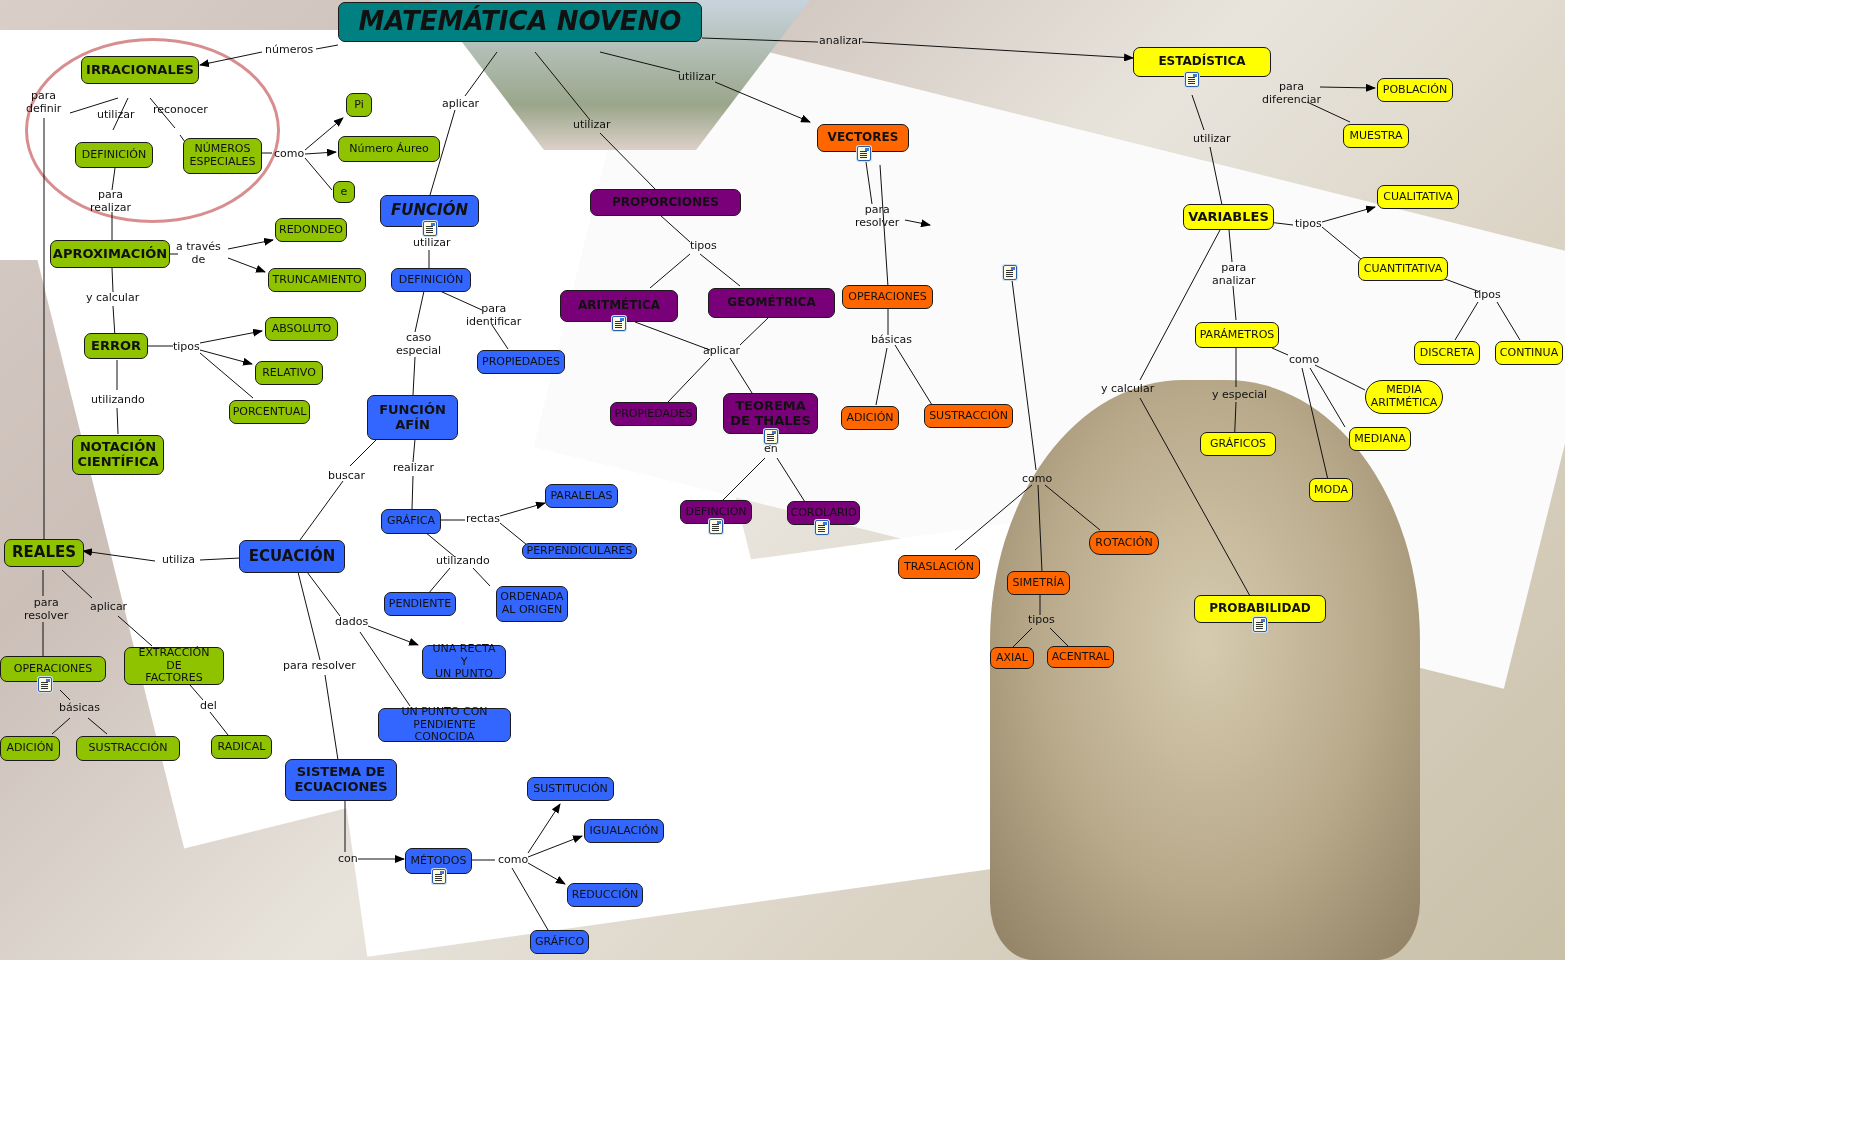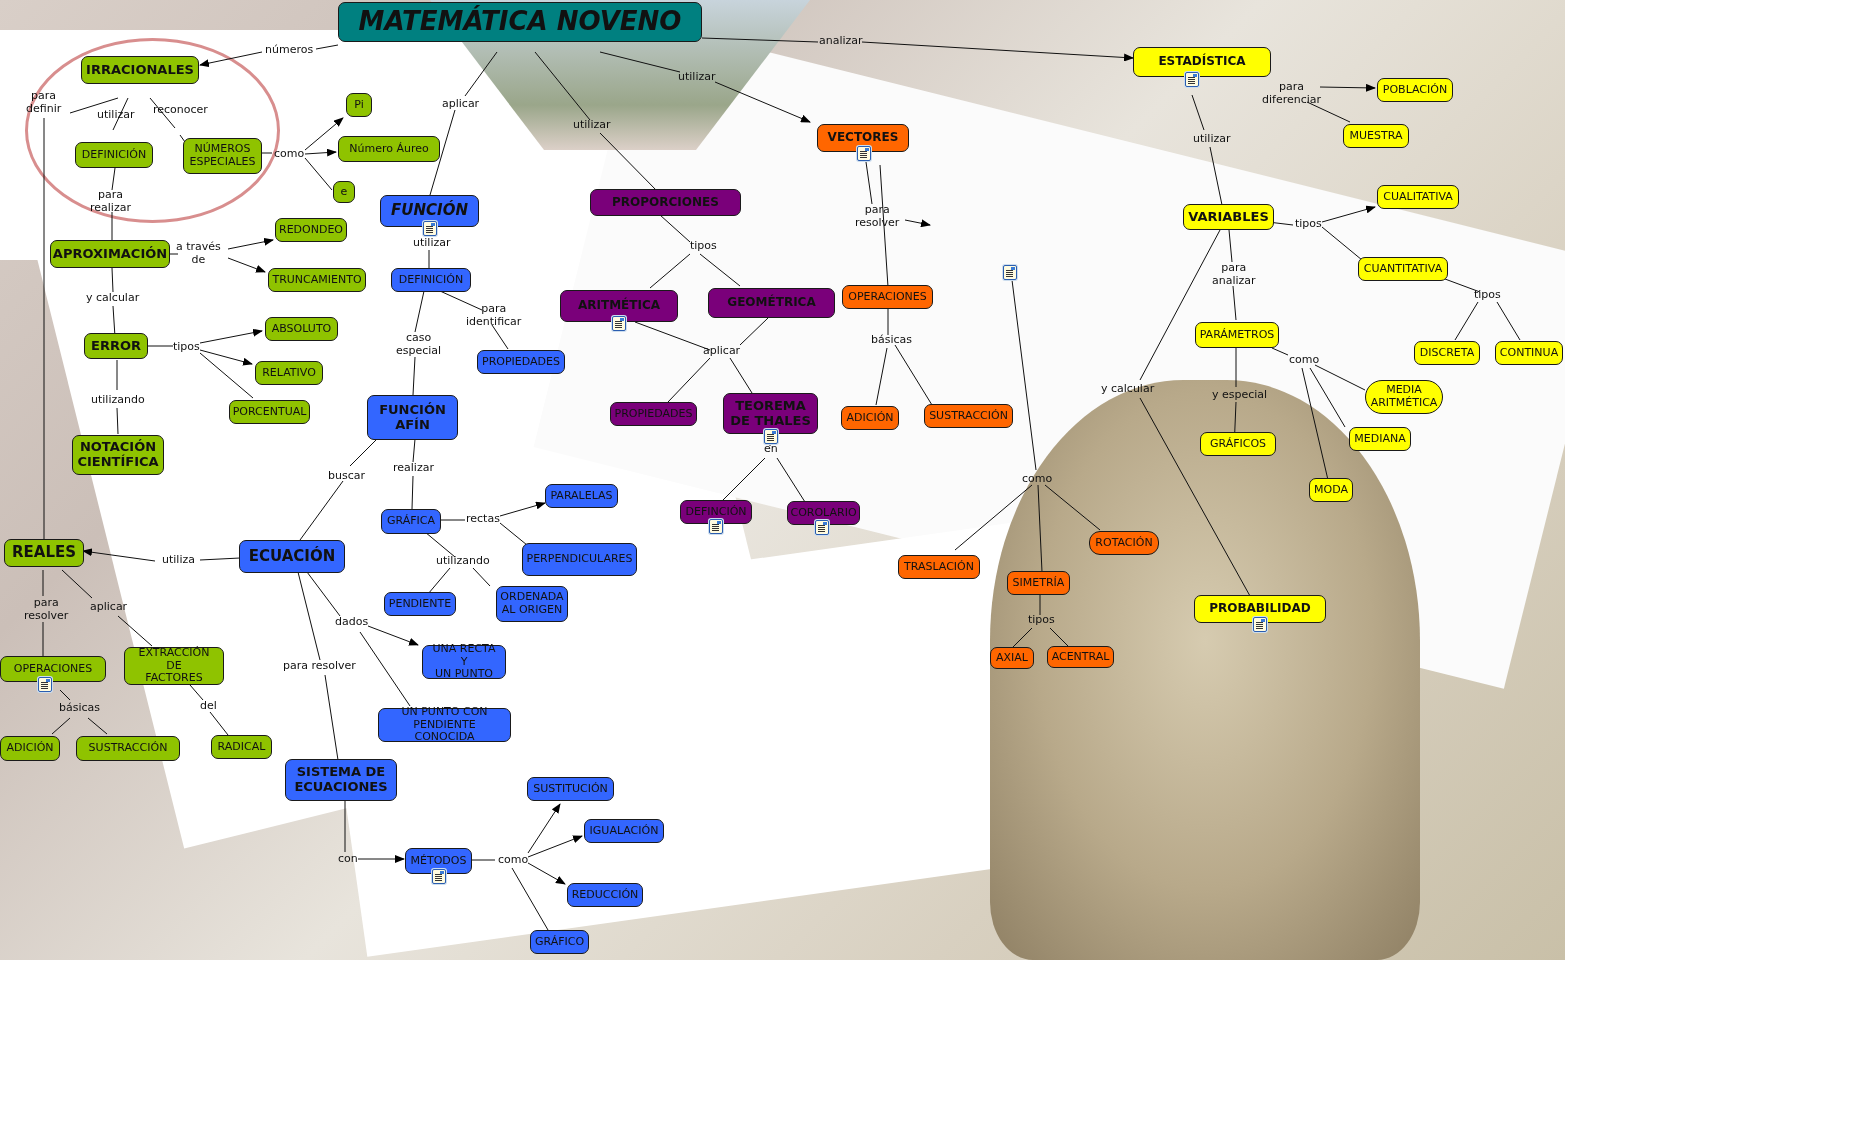--- a/index.html
+++ b/index.html
@@ -203,21 +203,21 @@
 
   <div class="node blue b i f15" style="left:380px;top:195px;width:99px;height:32px;">FUNCIÓN</div>
   <div class="doc-icon" style="left:423px;top:221px;"></div>
   <div class="node blue f11" style="left:391px;top:268px;width:80px;height:24px;">DEFINICIÓN</div>
   <div class="node blue f11" style="left:477px;top:350px;width:88px;height:24px;">PROPIEDADES</div>
   <div class="node blue b f13" style="left:367px;top:395px;width:91px;height:45px;">FUNCIÓN
 AFÍN</div>
   <div class="node blue b f15" style="left:239px;top:540px;width:106px;height:33px;">ECUACIÓN</div>
   <div class="node blue f11" style="left:381px;top:509px;width:60px;height:25px;">GRÁFICA</div>
   <div class="node blue f11" style="left:545px;top:484px;width:73px;height:24px;">PARALELAS</div>
-  <div class="node blue f11" style="left:522px;top:543px;width:115px;height:33px;">PERPENDICULARES</div>
+  <div class="node blue f11" style="left:522px;top:543px;width:115px;height:16px;">PERPENDICULARES</div>
   <div class="node blue f11" style="left:384px;top:592px;width:72px;height:24px;">PENDIENTE</div>
   <div class="node blue f11" style="left:476px;top:586px;width:72px;height:36px;margin-left:20px;">ORDENADA
 AL ORIGEN</div>
   <div class="node blue f11" style="left:422px;top:645px;width:84px;height:34px;">UNA RECTA Y
 UN PUNTO</div>
   <div class="node blue f11" style="left:378px;top:708px;width:133px;height:34px;">UN PUNTO CON
 PENDIENTE CONOCIDA</div>
   <div class="node blue b f13" style="left:285px;top:759px;width:112px;height:42px;">SISTEMA DE
 ECUACIONES</div>
   <div class="node blue f11" style="left:405px;top:848px;width:67px;height:26px;">MÉTODOS</div>

